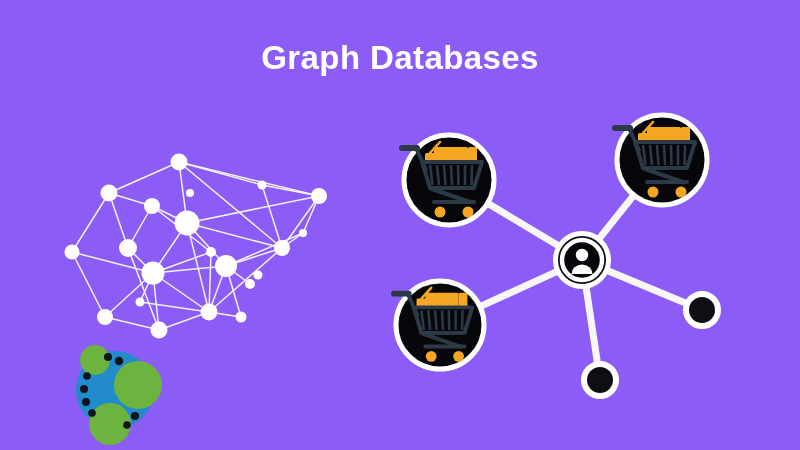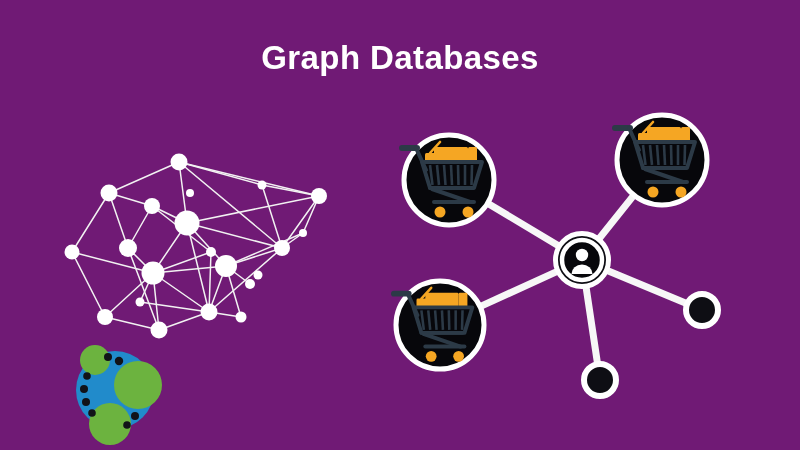--- a/index.html
+++ b/index.html
@@ -46,21 +46,21 @@
     top: 338px;
   }
   #relationship-graph {
     left: 385px;
     top: 105px;
   }
 </style>
 </head>
 <body style="background: rgb(14, 14, 20);">
 
-<div id="slide" style="background: #701a75;">
+<div id="slide" style="background: #8b5cf6;">
 
   <div id="slide-title" style="color: rgb(255, 255, 255);">Graph Databases</div>
 
   <svg class="viz" id="network-graph" width="300" height="215" viewBox="0 0 300 215">
     <g id="network-edges" stroke="#f2f2f2" stroke-width="1.5" stroke-linecap="round" fill="none">
         <line x1="124" y1="22" x2="54" y2="53" stroke="#f2f2f2"></line>
         <line x1="124" y1="22" x2="132" y2="83" stroke="#f2f2f2"></line>
         <line x1="124" y1="22" x2="207" y2="45" stroke="#f2f2f2"></line>
         <line x1="124" y1="22" x2="264" y2="56" stroke="#f2f2f2"></line>
         <line x1="124" y1="22" x2="227" y2="108" stroke="#f2f2f2"></line>

